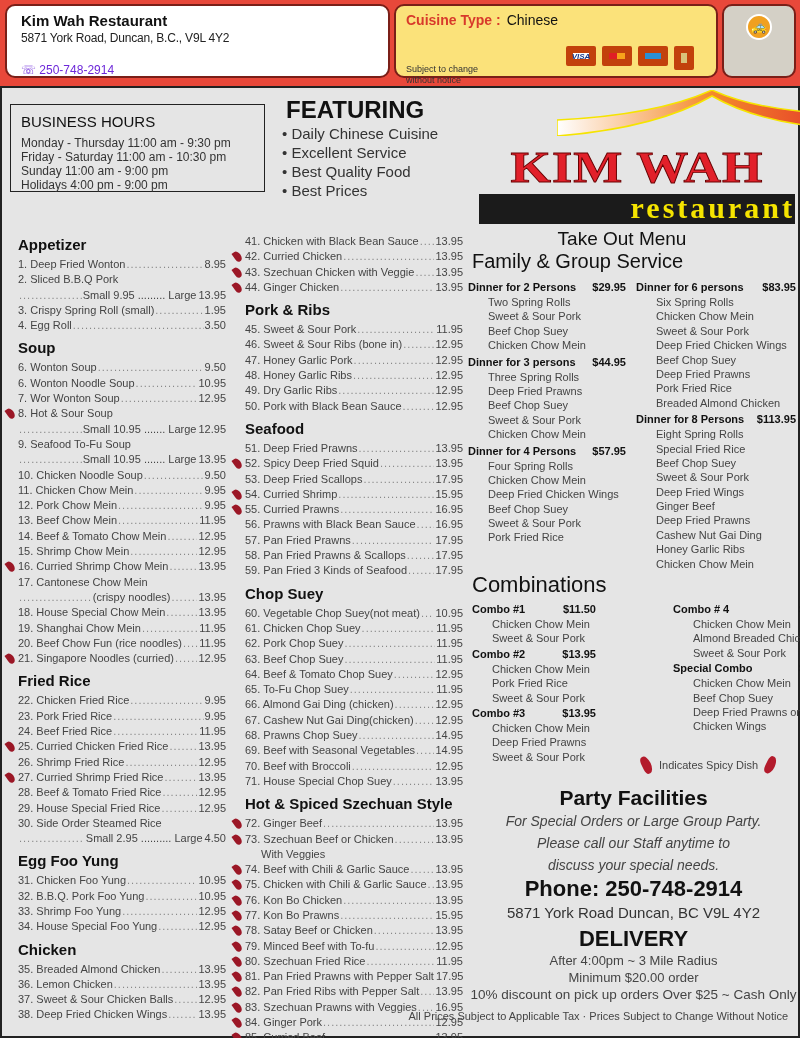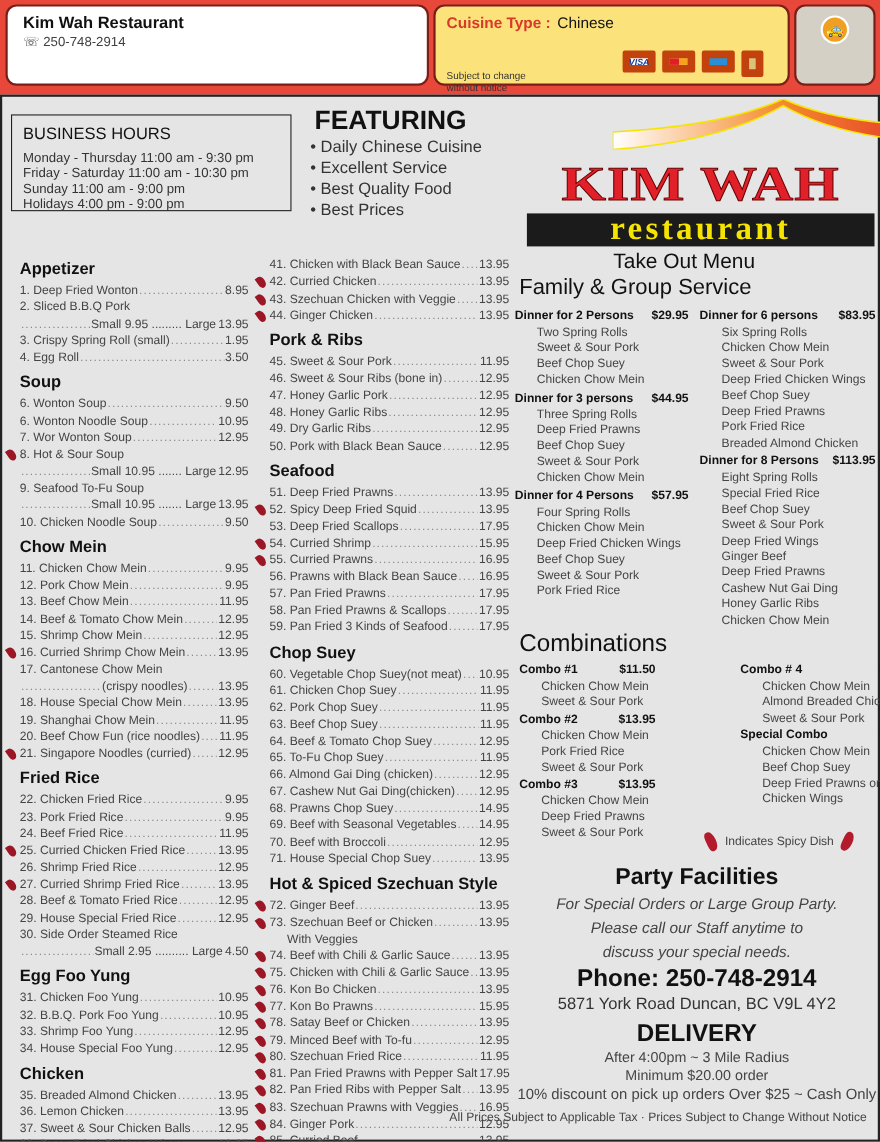--- a/index.html
+++ b/index.html
@@ -2,40 +2,40 @@
 <html><head>
 <meta charset="utf-8">
 <style>
 *{box-sizing:border-box;margin:0;padding:0}
 body{width:800px;height:1038px;background:#e8483a;font-family:"Liberation Sans",sans-serif;position:relative;overflow:hidden;color:#222}
 .top{position:absolute;top:0;left:0;width:800px;height:84px;background:#e8483a}
 .box{position:absolute;border:2px solid #7a1f18;border-radius:10px;}
 .info{left:5px;top:4px;width:385px;height:74px;background:#fff;padding:6px 14px}
 .info .name{font-weight:bold;font-size:15px;color:#111}
 .info .addr{font-size:12px;color:#222;margin-top:2px;letter-spacing:-.2px;font-family:"Liberation Sans Narrow","Liberation Sans",sans-serif}
-.info .ph{font-size:12px;color:#404040;margin-top:2px}
+.info .ph{font-size:12px;color:#6d28d9;margin-top:18px}
 .cuis{left:394px;top:4px;width:324px;height:74px;background:#fbe27a;padding:6px 10px}
 .cuis .ct{font-weight:bold;font-size:14px;color:#d8392b}
 .cuis .ct span{color:#111;font-weight:normal;margin-left:6px}
 .cuis .sub{position:absolute;left:10px;top:58px;font-size:9px;line-height:11px;color:#333}
 .cards{position:absolute;left:170px;top:40px;display:flex;gap:6px}
 .card{width:30px;height:20px;border:7px solid #c2410c;border-radius:2px;display:flex;align-items:center;justify-content:center;font-size:8px;font-weight:bold;font-style:italic}
 .taxi{left:722px;top:4px;width:74px;height:74px;background:#d4d0c6}
 .taxi .ic{position:absolute;left:22px;top:8px;width:26px;height:26px;border-radius:50%;background:#f0a020;border:2px solid #fff;color:#fff;font-size:13px;text-align:center;line-height:22px}
 .main{position:absolute;left:0;top:86px;width:800px;height:952px;background:#e5e5e5;border:2px solid #222}
 .hours{position:absolute;left:8px;top:16px;width:255px;height:88px;border:1px solid #222;padding:8px 10px}
 .hours h3{font-size:15px;font-weight:normal;color:#111;margin-bottom:6px}
 .hours div.l{font-size:12px;color:#333;line-height:14px}
 .feat{position:absolute;left:280px;top:8px}
 .feat h2{font-size:24px;font-weight:bold;color:#111;margin-left:4px}
 .feat li{list-style:none;font-size:15px;color:#333;line-height:19px}
 .logo{position:absolute;left:475px;top:30px;width:320px}
 .arc{position:absolute;left:80px;top:-28px;width:310px;height:46px}
 .kw{font-family:"Liberation Serif",serif;font-weight:bold;font-size:52px;color:#e2202a;text-align:center;letter-spacing:1px;line-height:52px;-webkit-text-stroke:1px #600;margin-top:24px;transform:scaleY(.85)}
-.rest{background:#1b1b1b;color:#f5e400;font-family:"Liberation Serif",serif;font-weight:bold;font-size:30px;text-align:center;letter-spacing:3px;line-height:28px;height:30px;margin:0 2px}
+.rest{background:#1b1b1b;color:#f5e400;font-family:"Liberation Serif",serif;font-weight:bold;font-size:30px;text-align:right;letter-spacing:3px;line-height:28px;height:30px;margin:0 2px}
 .take{position:absolute;left:470px;top:140px;width:300px;text-align:center;font-size:19px;color:#111}
 .fam{position:absolute;left:470px;top:162px;font-size:20px;color:#111}
 .col{position:absolute;font-size:11px;color:#444}
 .sec{font-size:15px;font-weight:bold;color:#111;margin:4px 0 3px;height:18px}
 .it{display:flex;height:15.3px;line-height:15.3px;position:relative}
 .it .n{white-space:nowrap}
 .it .d{flex:1;overflow:hidden;white-space:nowrap;color:#888;margin:0 1px;letter-spacing:1px}
 .it .d::after{content:"...................................................................................................."}
 .it .p{white-space:nowrap}
 .chili{position:absolute;width:7px;height:11px;background:#9b1726;border-radius:0 60% 60% 50%;transform:rotate(-35deg)}
@@ -53,20 +53,21 @@
 .del h2{font-size:22px;font-weight:bold;color:#111}
 .del p{font-size:13px;color:#444;line-height:17px}
 .foot{position:absolute;right:10px;top:922px;font-size:11px;color:#444}
 </style>
 </head>
 <body>
 
 <div class="top">
   <div class="box info">
     <div class="name">Kim Wah Restaurant</div>
+    <div class="addr">5871 York Road, Duncan, B.C., V9L 4Y2</div>
     <div class="ph"><span>☏ </span><span>250-748-2914</span></div>
   </div>
   <div class="box cuis">
     <div class="ct"><span style="margin:0;color:#d8392b;font-weight:bold">Cuisine Type :</span><span>Chinese</span></div>
     <div class="sub">
         <div>Subject to change</div>
         <div>without notice</div>
       </div>
     <div class="cards">
       <div class="card" style="background:#fff;color:#1a3d8f">VISA</div>
@@ -173,21 +174,20 @@
         <span class="d" style="flex: 1 1 0%;"></span>
         <span class="n">Small 10.95 ....... Large</span>
         <span class="d" style="flex: 0 0 0px;"></span>
         <span class="p">13.95</span>
       </div>
       <div class="it">
         <span class="n">10. Chicken Noodle Soup</span>
         <span class="d"></span>
         <span class="p">9.50</span>
       </div>
-      <div class="sec" style="margin-top: 6px;">Chow Mein</div>
       <div class="it">
         <span class="n">11. Chicken Chow Mein</span>
         <span class="d"></span>
         <span class="p">9.95</span>
       </div>
       <div class="it">
         <span class="n">12. Pork Chow Mein</span>
         <span class="d"></span>
         <span class="p">9.95</span>
       </div>

